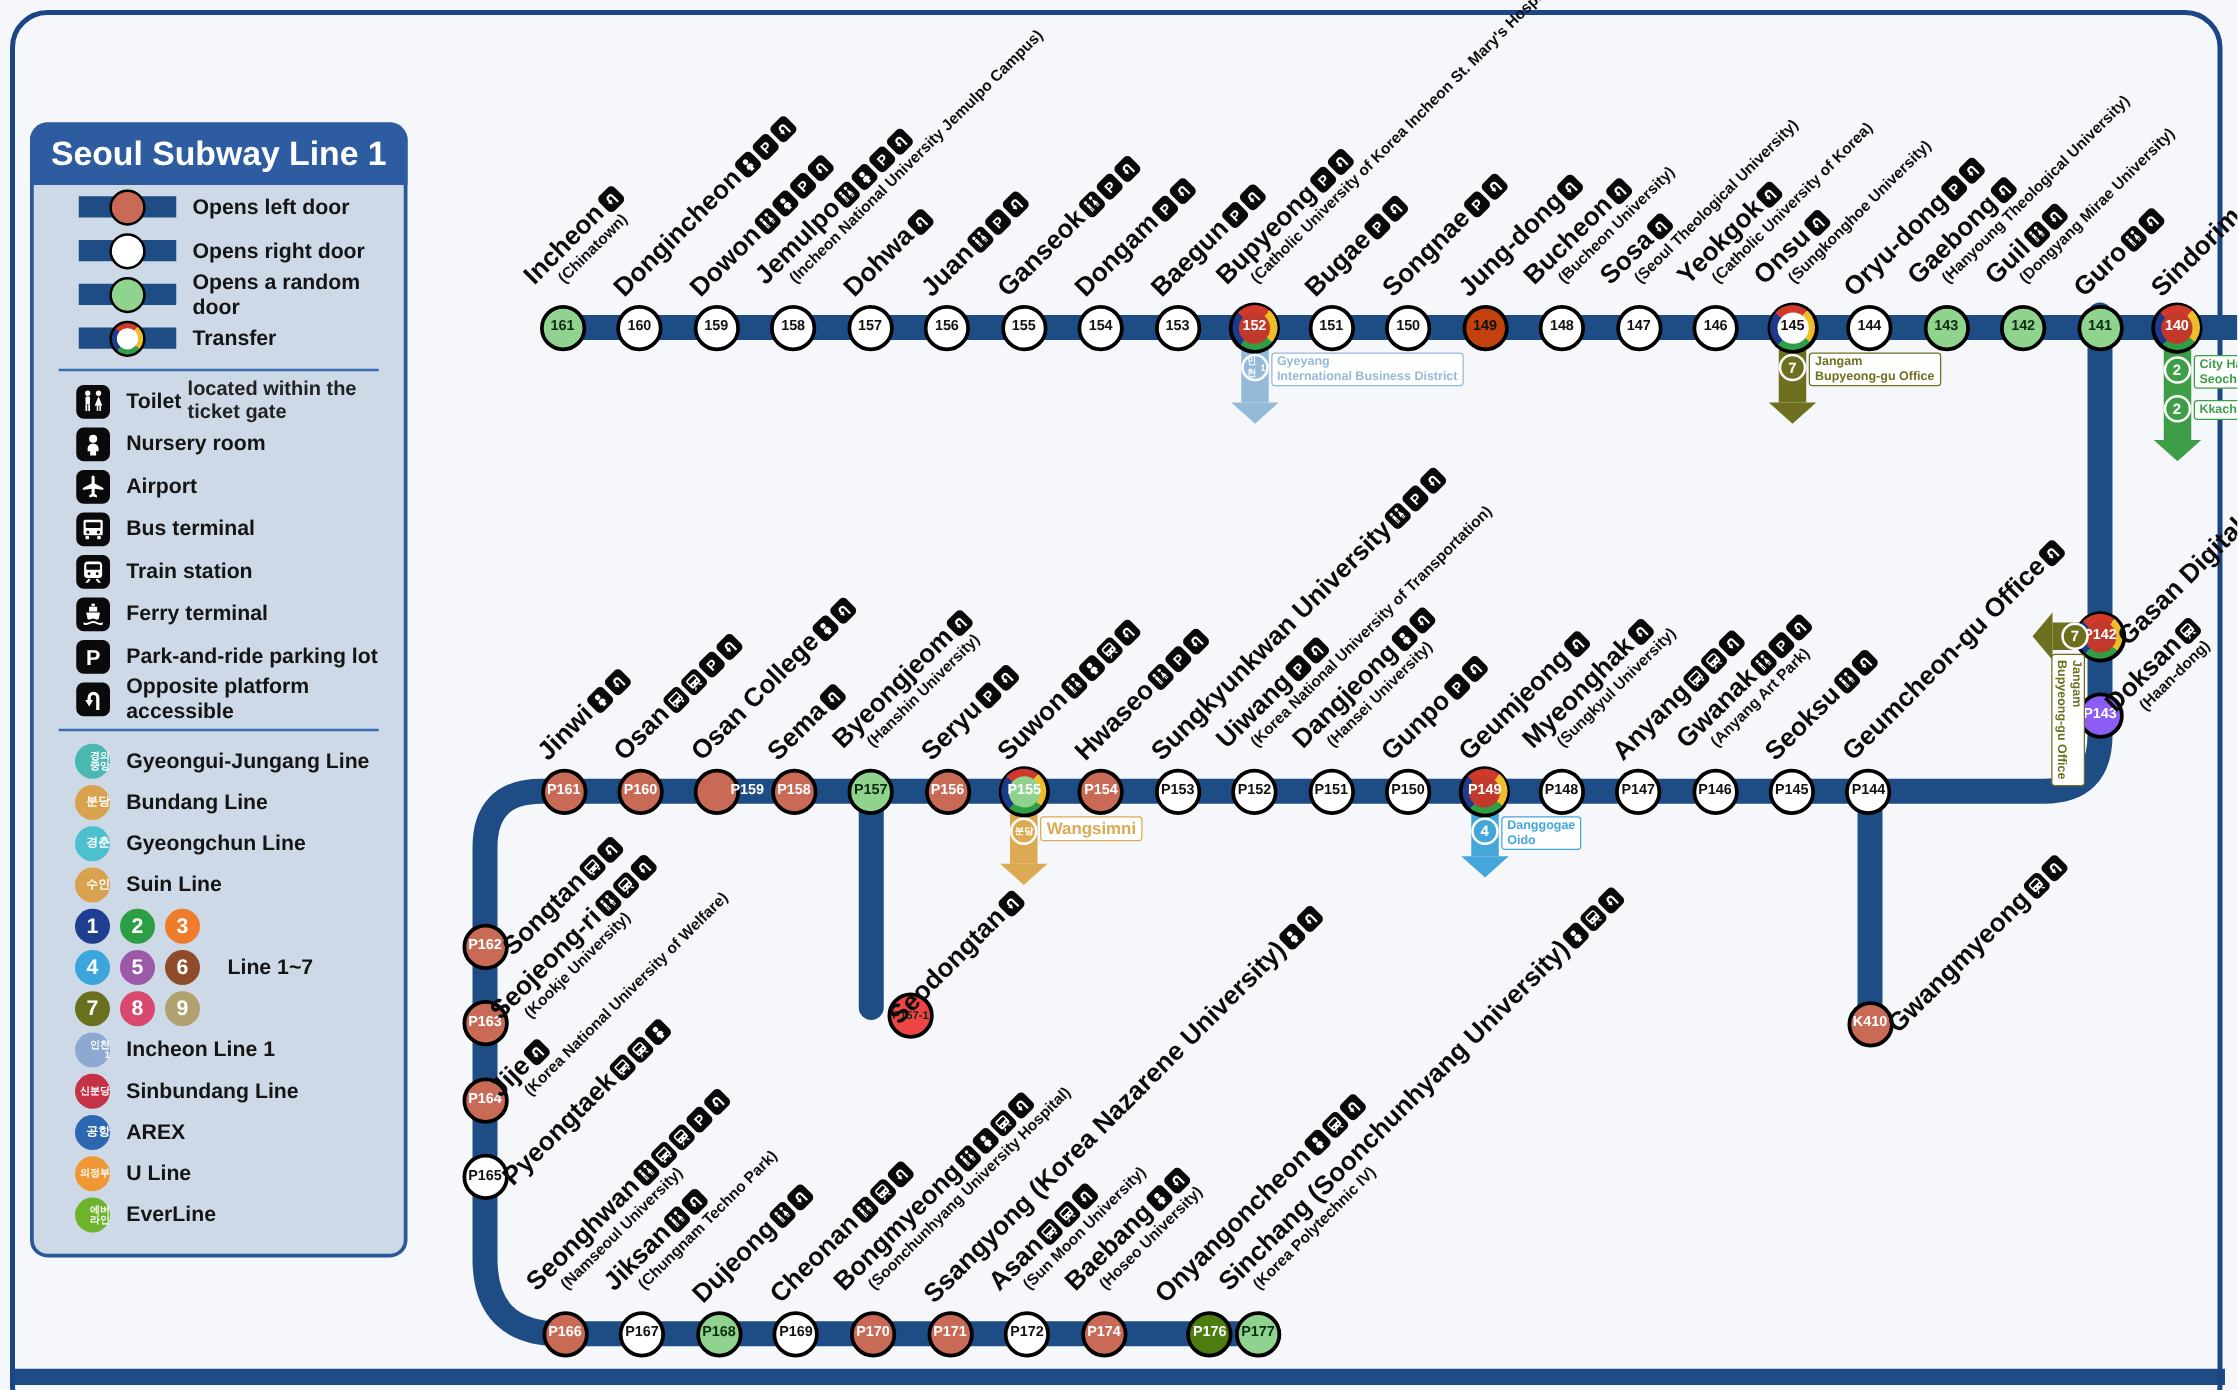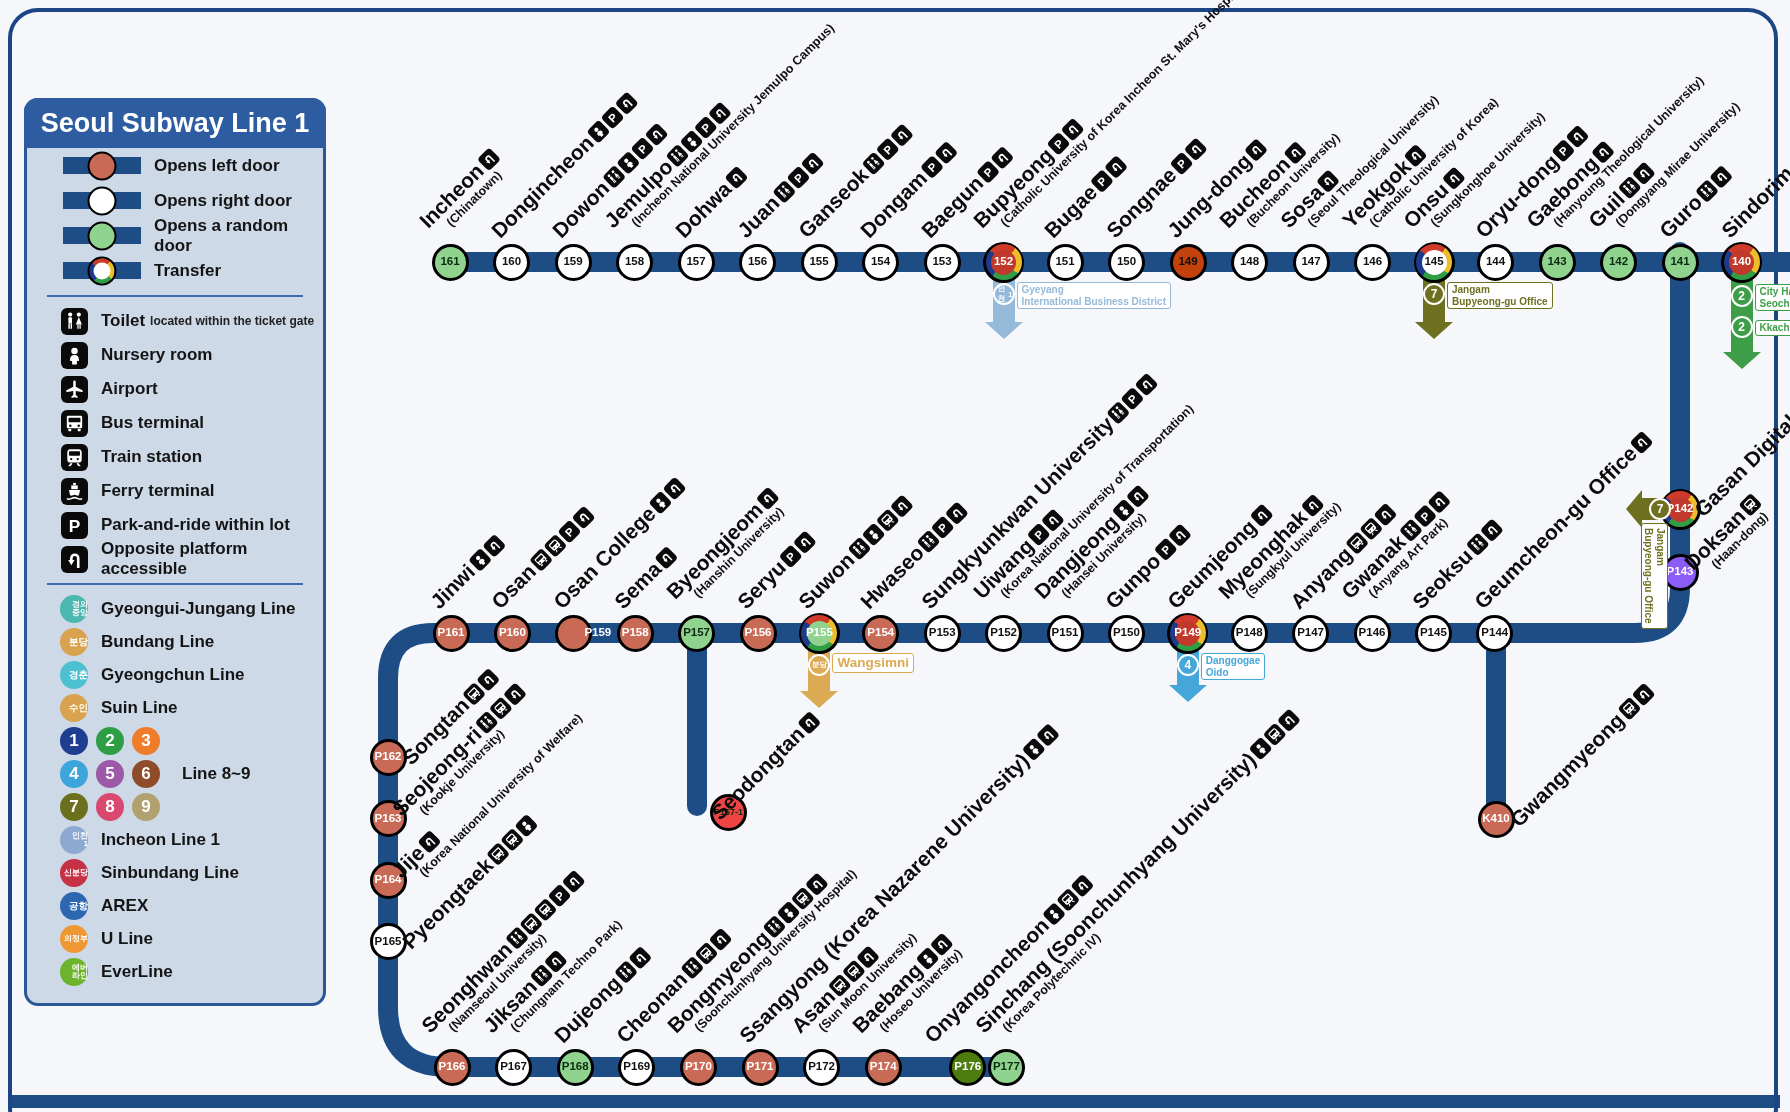--- a/index.html
+++ b/index.html
@@ -60,21 +60,21 @@
   .lrow { display:flex; align-items:center; height:35px; }
   .lrow.fac { height:34px; }
   .lrow.tr { height:33px; }
   .ldivider { height:2px; background:#3a6db5; margin:7px 20px; }
   .doorbar { position:relative; width:78px; height:17px; background:#1e4d86; margin-left:36px; flex:0 0 auto; }
   .doorbar .dcirc { position:absolute; left:50%; top:50%; transform:translate(-50%,-50%);
             width:29px; height:29px; border-radius:50%; border:2.5px solid #000; box-sizing:border-box; }
   .dring { background:conic-gradient(from 220deg,#1d3b8c 0 25%,#cf3a2a 25% 50%,#eebd2b 50% 75%,#2f9e45 75% 100%); position:relative; }
   .dring::after { content:""; position:absolute; inset:4px; background:#fff; border-radius:50%; }
   .llabel { margin-left:13px; font-size:17px; font-weight:700; color:#141414; }
-  .lnote { font-size:12px; font-weight:700; color:#222; margin-left:5px; }
+  .lnote { font-size:16px; font-weight:700; color:#222; margin-left:5px; }
   .licon { width:27px; height:27px; background:#0a0a0a; border-radius:6px; margin-left:34px;
            display:flex; align-items:center; justify-content:center; flex:0 0 auto; }
   .licon svg { width:23px; height:23px; fill:#fff; }
   .lbadge { width:28px; height:28px; border-radius:50%; margin-left:33px; color:#fff;
             display:flex; flex-direction:column; align-items:flex-end; justify-content:center;
             font-weight:700; line-height:1; flex:0 0 auto; text-align:center; }
   .numcirc { width:28px; height:28px; border-radius:50%; color:#fff; font-size:17px; font-weight:700;
              display:flex; align-items:center; justify-content:center; flex:0 0 auto; }
 </style>
 </head>
@@ -1748,21 +1748,21 @@
             </svg>
           </span>
           <div class="llabel">Ferry terminal</div>
         </div>
         <div class="lrow fac">
           <span class="licon">
             <svg viewBox="0 0 24 24">
               <text x="12" y="19" text-anchor="middle" font-family="Liberation Sans,sans-serif" font-size="18" font-weight="bold" fill="#fff">P</text>
             </svg>
           </span>
-          <div class="llabel">Park-and-ride within lot</div>
+          <div class="llabel">Park-and-ride parking lot</div>
         </div>
         <div class="lrow fac">
           <span class="licon">
             <svg viewBox="0 0 24 24">
               <path d="M15.9 20.8V10.6c0-2-1.6-3.6-3.6-3.6S8.7 8.6 8.7 10.6v2.6" fill="none" stroke="#fff" stroke-width="2.7"></path>
               <path d="M5.4 12.6h6.6l-3.3 5.4z"></path>
             </svg>
           </span>
           <div class="llabel">Opposite platform accessible</div>
         </div>
@@ -1794,21 +1794,21 @@
         </div>
         <div class="lrow tr">
           <div class="numcirc" style="background: rgb(31, 62, 146); margin-left: 33px;">1</div>
           <div class="numcirc" style="background: rgb(46, 158, 69); margin-left: 8px;">2</div>
           <div class="numcirc" style="background: rgb(239, 124, 42); margin-left: 8px;">3</div>
         </div>
         <div class="lrow tr">
           <div class="numcirc" style="background: rgb(59, 165, 220); margin-left: 33px;">4</div>
           <div class="numcirc" style="background: rgb(155, 89, 168); margin-left: 8px;">5</div>
           <div class="numcirc" style="background: rgb(142, 76, 43); margin-left: 8px;">6</div>
-          <div class="llabel" style="margin-left: 22px;">Line 8~9</div>
+          <div class="llabel" style="margin-left: 22px;">Line 1~7</div>
         </div>
         <div class="lrow tr">
           <div class="numcirc" style="background: rgb(107, 112, 31); margin-left: 33px;">7</div>
           <div class="numcirc" style="background: rgb(216, 72, 111); margin-left: 8px;">8</div>
           <div class="numcirc" style="background: rgb(176, 161, 110); margin-left: 8px;">9</div>
         </div>
         <div class="lrow tr">
           <div class="lbadge" style="background: rgb(141, 169, 210); font-size: 8px;">
             <span>인천</span>
             <span>1</span>

